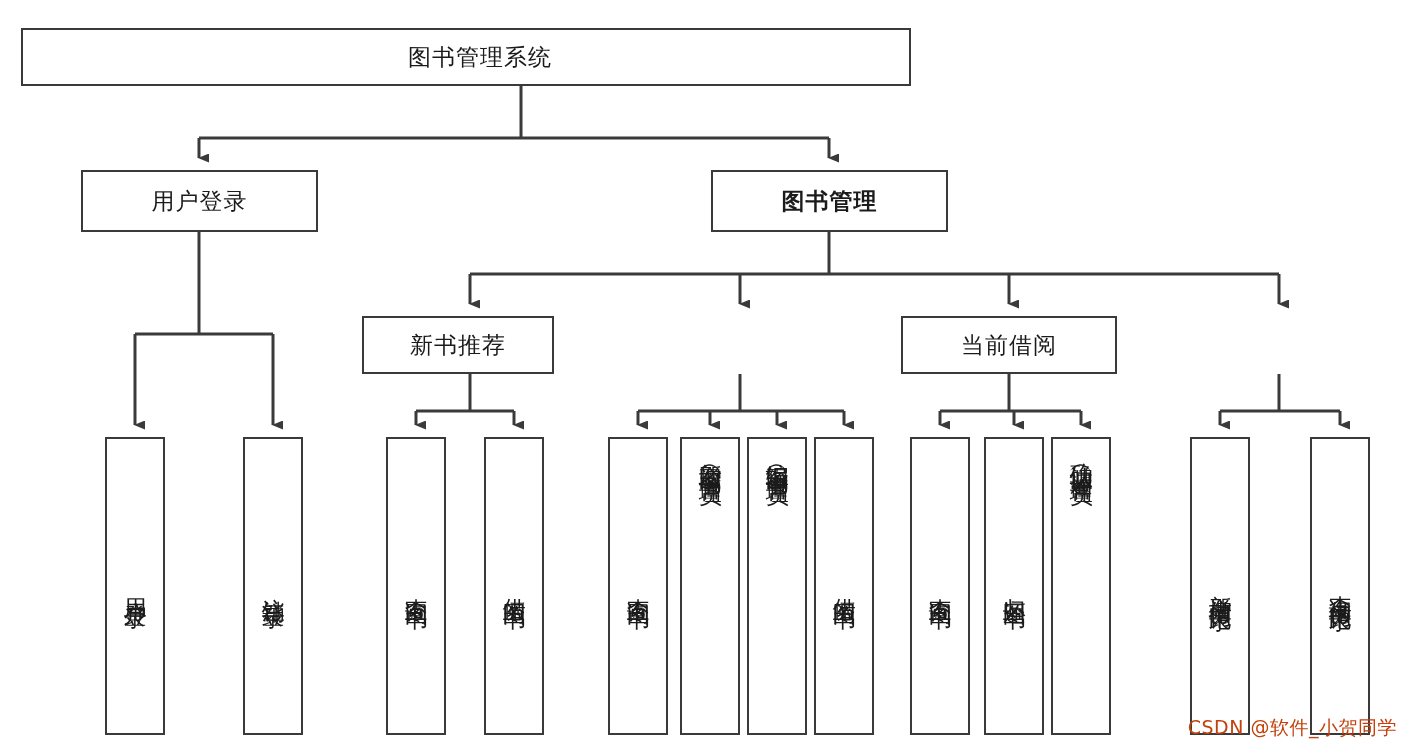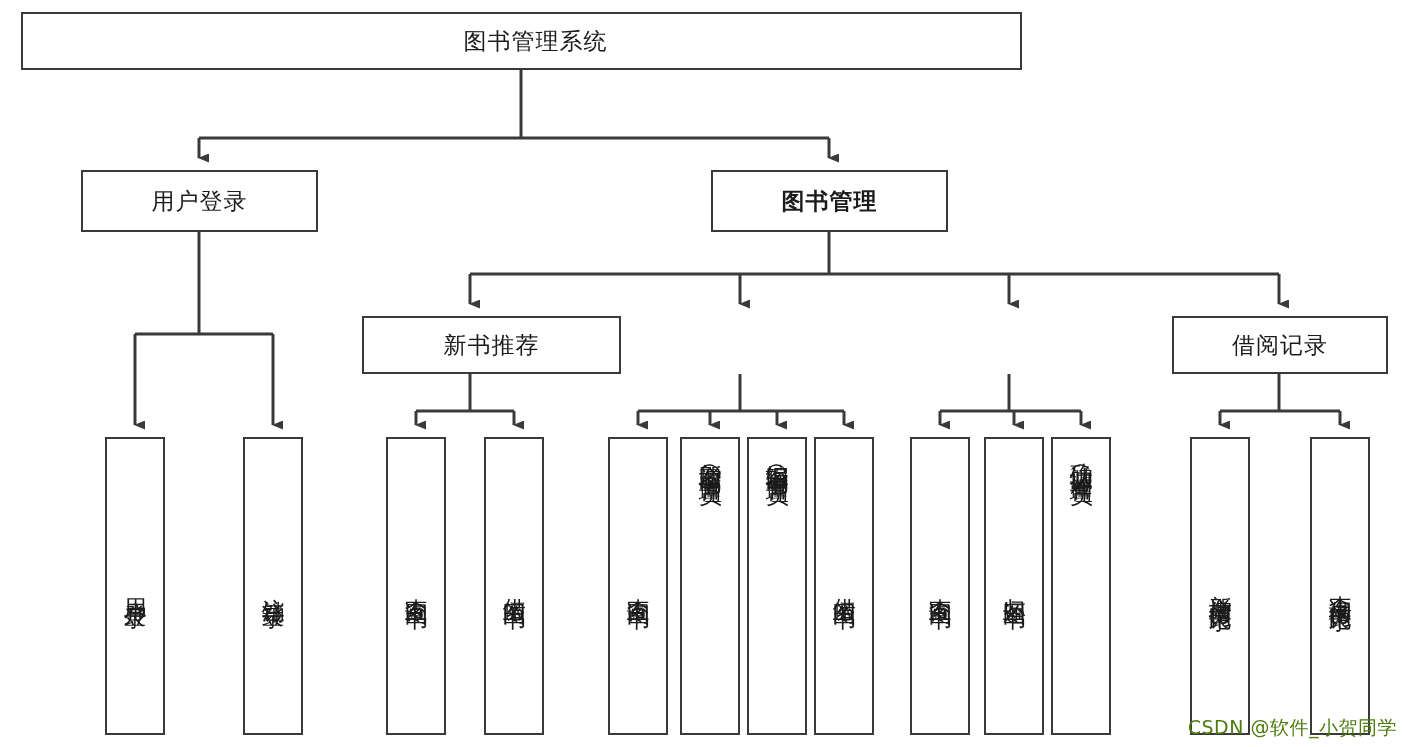--- a/index.html
+++ b/index.html
@@ -58,21 +58,21 @@
   }
   .node.leaf.centered {
     align-items: center;
     padding-top: 0;
   }
   #watermark {
     position: absolute;
     right: 8px;
     bottom: 6px;
     font-size: 19px;
-    color: #4d7c0f;
+    color: #c2410c;
     letter-spacing: 0.5px;
     white-space: nowrap;
     user-select: none;
   }
 </style>
 </head>
 <body>
 
 <div id="diagram-root">
 
@@ -119,36 +119,36 @@
       <path d="M1014,411 L1014,425" marker-end="url(#arrowhead)"></path>
       <path d="M1081,411 L1081,425" marker-end="url(#arrowhead)"></path>
 
       <path d="M1279,374 L1279,411"></path>
       <path d="M1220,411 L1340,411"></path>
       <path d="M1220,411 L1220,425" marker-end="url(#arrowhead)"></path>
       <path d="M1340,411 L1340,425" marker-end="url(#arrowhead)"></path>
     </g>
   </svg>
 
-  <div class="node" style="left:21px; top:12px; width:1001px; height:58px;padding-left:28px;">
+  <div class="node" style="left:21px; top:28px; width:890px; height:58px;padding-left:28px;">
     <span class="label">图书管理系统</span>
   </div>
 
   <div class="node" style="left:81px; top:170px; width:237px; height:62px;">
     <span class="label">用户登录</span>
   </div>
   <div class="node" style="left:711px; top:170px; width:237px; height:62px;font-weight:bold;">
     <span class="label">图书管理</span>
   </div>
 
-  <div class="node" style="left:362px; top:316px; width:259px; height:58px;">
+  <div class="node" style="left:362px; top:316px; width:192px; height:58px;">
     <span class="label">新书推荐</span>
   </div>
-  <div class="node" style="left:1172px; top:316px; width:216px; height:58px;">
-    <span class="label">借阅记录</span>
+  <div class="node" style="left:901px; top:316px; width:216px; height:58px;">
+    <span class="label">当前借阅</span>
   </div>
 
   <div class="node leaf centered" style="left:105px; top:437px; width:60px; height:298px;">
     <span class="label">用户登录</span>
   </div>
   <div class="node leaf centered" style="left:243px; top:437px; width:60px; height:298px;">
     <span class="label">注销登录</span>
   </div>
 
   <div class="node leaf centered" style="left:386px; top:437px; width:60px; height:298px;">

